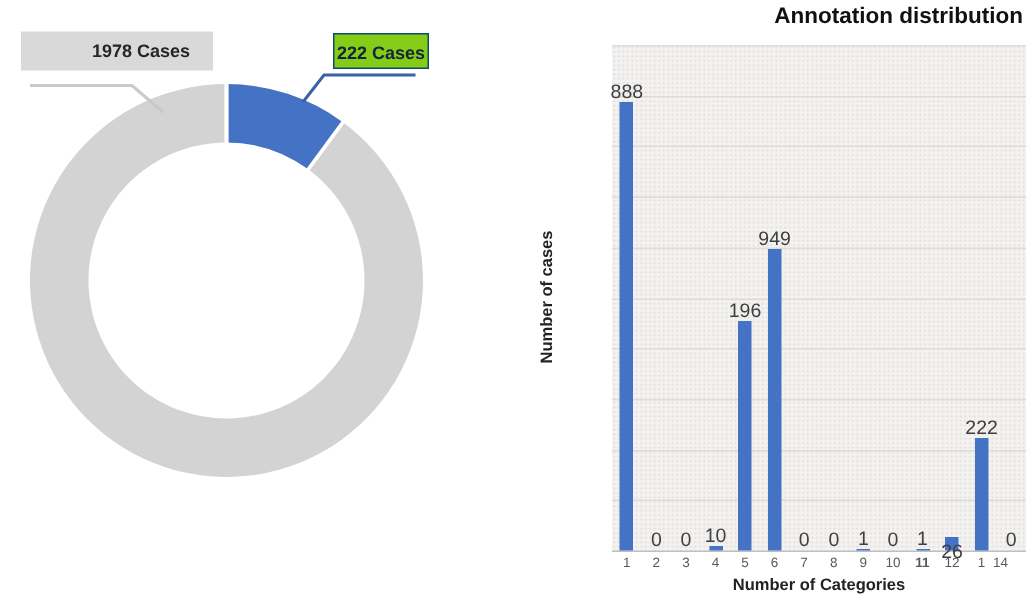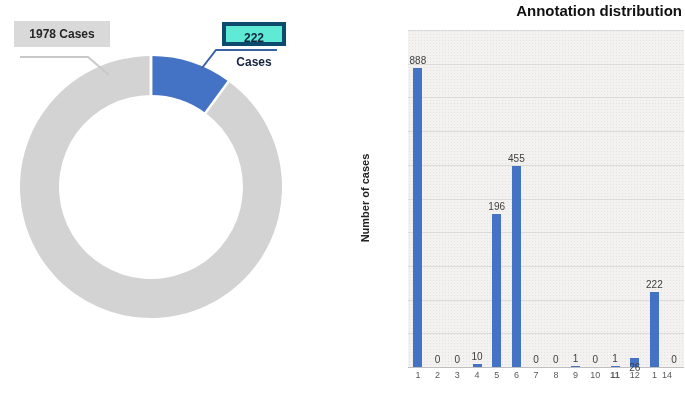--- a/index.html
+++ b/index.html
@@ -12,25 +12,25 @@
   #donut-svg{position:absolute;left:0;top:0;}
   .donut-center-label{
     position:absolute;left:36px;top:171px;width:230px;text-align:center;
     font-size:17px;font-weight:bold;color:#1a1a1a;letter-spacing:.2px;
   }
   .callout{
     position:absolute;text-align:center;font-weight:bold;font-size:12px;
   }
   .callout-weak{
     left:14px;top:21px;width:96px;height:26px;line-height:26px;
-    background:#d9d9d9;color:#262626;
+    background:#d9d9d9;color:#262626;padding-left:32px;
   }
   .callout-strong{
     left:222px;top:22px;width:64px;height:24px;line-height:24px;
-    background:#5eead4;color:#14233f;border:4px solid #0c4a6e;box-sizing:border-box;
+    background:#84cc16;color:#14233f;border:1px solid #0c4a6e;box-sizing:border-box;
   }
   .donut-legend{position:absolute;left:2px;top:346px;}
   .legend-item{display:flex;align-items:center;height:20px;}
   .legend-swatch{width:8px;height:8px;margin-right:6px;flex:0 0 auto;}
   .legend-text{font-size:12px;color:#333333;white-space:nowrap;}
   
   .bar-panel{position:absolute;left:342px;top:0;width:343px;height:401px;}
   .chart-title{
     position:absolute;left:40px;top:2px;width:300px;text-align:right;
     font-size:15px;font-weight:bold;color:#111111;
@@ -38,21 +38,21 @@
   .plot-area{
     position:absolute;left:66px;top:30px;width:276px;height:337px;
     background-color:#f3f2f1;
     background-image:radial-gradient(#e3e2e1 .6px, transparent .7px);
     background-size:3px 3px;
     border-bottom:1px solid #bfbfbf;
   }
   .gridline{position:absolute;left:0;width:100%;height:1px;background:#dcdbda;}
   .bar{position:absolute;background:#4472c4;}
   .bar-value-label{
-    position:absolute;width:40px;text-align:center;font-size:10px;
+    position:absolute;width:40px;text-align:center;font-size:13px;
     color:#404040;height:11px;line-height:11px;
   }
   .x-ticks{position:absolute;left:66px;top:370px;width:276px;height:12px;}
   .x-tick-label{
     position:absolute;top:0;width:24px;text-align:center;
     font-size:9px;color:#595959;
   }
   .y-axis-label{
     position:absolute;left:-116px;top:191px;width:280px;height:14px;
     transform:rotate(-90deg);text-align:center;
@@ -109,21 +109,21 @@
       <div class="gridline" style="top: 0px;"></div>
       <div class="bar" style="left: 5.4px; bottom: 0px; width: 9px; height: 299.3px; background: rgb(68, 114, 196);"></div>
       <div class="bar-value-label" style="left: -10.1px; top: 24.7px;">888</div>
       <div class="bar-value-label" style="left: 9.6px; top: 324px;">0</div>
       <div class="bar-value-label" style="left: 29.3px; top: 324px;">0</div>
       <div class="bar" style="left: 64.5px; bottom: 0px; width: 9px; height: 3.4px; background: rgb(68, 114, 196);"></div>
       <div class="bar-value-label" style="left: 49px; top: 320.6px;">10</div>
       <div class="bar" style="left: 84.2px; bottom: 0px; width: 9px; height: 153.3px; background: rgb(68, 114, 196);"></div>
       <div class="bar-value-label" style="left: 68.7px; top: 170.7px;">196</div>
       <div class="bar" style="left: 103.9px; bottom: 0px; width: 9px; height: 201.2px; background: rgb(68, 114, 196);"></div>
-      <div class="bar-value-label" style="left: 88.4px; top: 122.8px;">455</div>
+      <div class="bar-value-label" style="left: 88.4px; top: 122.8px;">949</div>
       <div class="bar-value-label" style="left: 108.1px; top: 324px;">0</div>
       <div class="bar-value-label" style="left: 127.9px; top: 324px;">0</div>
       <div class="bar" style="left: 163.1px; bottom: 0px; width: 9px; height: 1.5px; background: rgb(68, 114, 196);"></div>
       <div class="bar-value-label" style="left: 147.6px; top: 322.5px;">1</div>
       <div class="bar-value-label" style="left: 167.3px; top: 324px;">0</div>
       <div class="bar" style="left: 202.5px; bottom: 0px; width: 9px; height: 1.5px; background: rgb(68, 114, 196);"></div>
       <div class="bar-value-label" style="left: 187px; top: 322.5px;">1</div>
       <div class="bar" style="left: 222.2px; bottom: 0px; width: 9px; height: 8.8px; background: rgb(68, 114, 196);"></div>
       <div class="bar-value-label" style="left: 206.7px; top: 332px;">26</div>
       <div class="bar" style="left: 241.9px; bottom: 0px; width: 9px; height: 74.8px; background: rgb(68, 114, 196);"></div>
@@ -141,13 +141,14 @@
       <div class="x-tick-label" style="left: 116.1px;">7</div>
       <div class="x-tick-label" style="left: 135.9px;">8</div>
       <div class="x-tick-label" style="left: 155.6px;">9</div>
       <div class="x-tick-label" style="left: 175.3px;">10</div>
       <div class="x-tick-label" style="left: 195px; font-weight: bold;">11</div>
       <div class="x-tick-label" style="left: 214.7px;">12</div>
       <div class="x-tick-label" style="left: 234.4px;">1</div>
       <div class="x-tick-label" style="left: 247px;">14</div>
     </div>
 
+  <div class="x-axis-label">Number of Categories</div>
 </div>
 
 </body></html>

